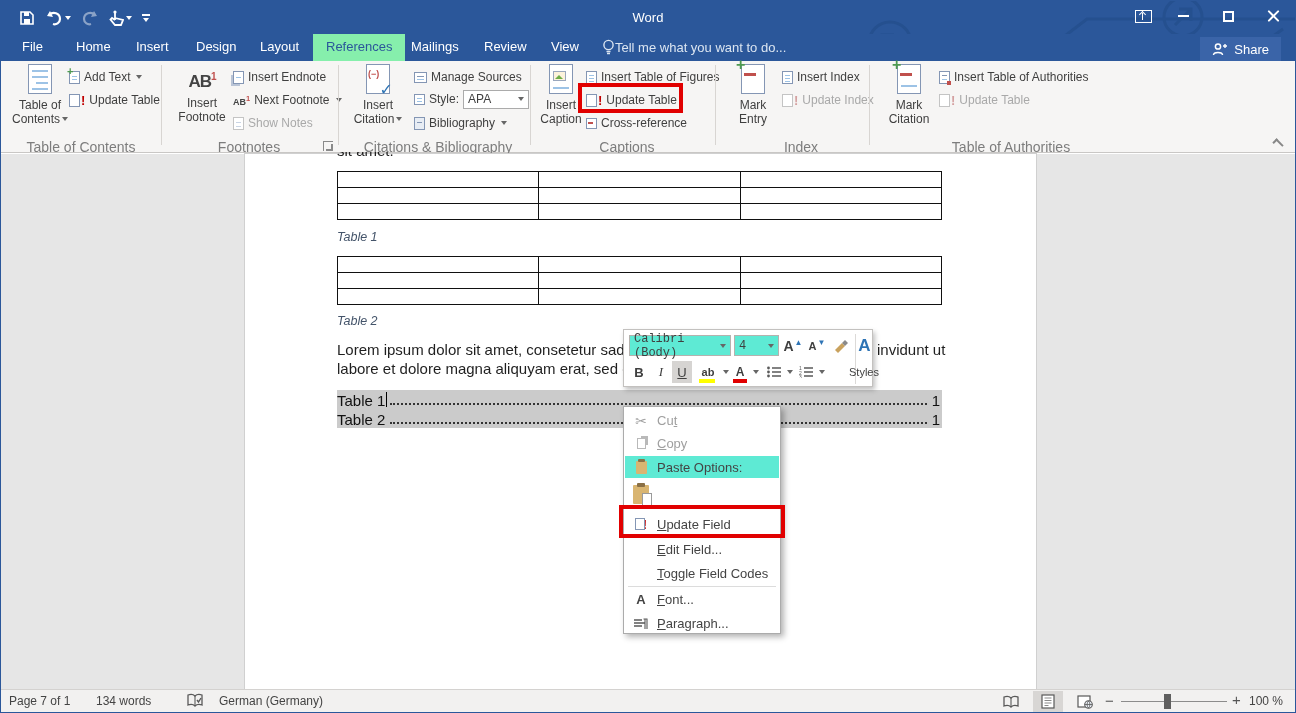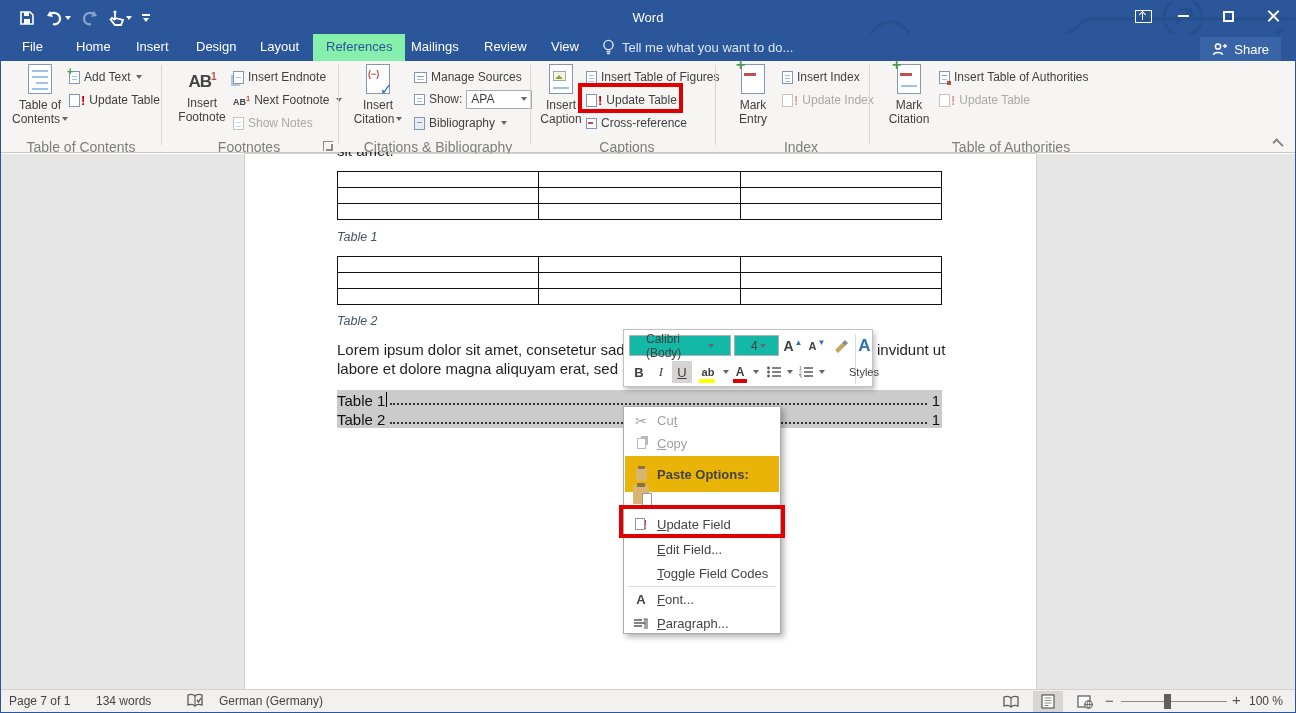--- a/index.html
+++ b/index.html
@@ -21,21 +21,21 @@
   .wc { position:absolute; top:0; width:44px; height:30px; display:flex; align-items:center;
         justify-content:center; }
   .wc-min i { display:block; width:11px; height:2px; background:#fff; }
   .wc-max i { display:block; width:11px; height:11px; border:2px solid #fff; }
   .xbar { position:absolute; width:15px; height:2px; background:#fff; border-radius:1px; }
 
   
   .tab { position:absolute; top:0; height:27px; line-height:26px; padding:0 13px; color:#fff;
          font-size:13px; }
   .tab.active { background:#86efac; color:#2b579a; }
-  .tellme { position:absolute; top:0; height:27px; display:flex; align-items:center; gap:7px;
+  .tellme { position:absolute; top:0; height:27px; display:flex; align-items:center; 
             color:#dbe5f1; font-size:13px; }
   .share { position:absolute; right:14px; top:3px; height:24px; background:#3a64a8; color:#fff;
            font-size:13px; display:flex; align-items:center; gap:7px; padding:0 12px; }
 
   
   .ribbon { position:absolute; left:0; top:60px; width:100%; height:92px; background:#f6f5f4;
             border-bottom:1px solid #c9c7c5; font-size:12px; color:#3f3f3f; }
   .rsep { position:absolute; top:4px; height:80px; width:1px; background:#d8d5d2; }
   .glabel { position:absolute; top:78px; font-size:14px; color:#7d7d7d; white-space:nowrap;
             transform:translateX(-50%); }
@@ -80,21 +80,21 @@
   .tocline { position:absolute; left:92px; width:605px; height:19px; background:#cbcbcb;
              display:flex; align-items:flex-end; font-size:15px; color:#111; }
   .tocline .dots { flex:1; border-bottom:2px dotted #333; margin:0 5px 4px 5px; }
   .cursorbar { position:absolute; width:1px; height:15px; background:#000; }
 
   
   .minibar { position:absolute; left:622px; top:175px; width:250px; height:58px; background:#fff;
              border:1px solid #c3c1bf; box-shadow:2px 3px 5px rgba(0,0,0,.25); font-size:12px;
              color:#3f3f3f; }
   .combo { position:absolute; display:flex; align-items:center; justify-content:space-between;
-           height:21px; border:1px solid #b5b2ae; background:#14b8a6; padding:0 16px; font-size:12px; }
+           height:21px; border:1px solid #b5b2ae; background:#5eead4; padding:0 4px; font-size:12px;font-family:Liberation Mono, monospace; }
   .mtb { position:absolute; display:flex; align-items:center; justify-content:center; height:22px; }
   .ubtn { background:#d6d4d2; }
   .cbar { position:absolute; left:1px; right:1px; bottom:0; height:4px; }
   .msep { position:absolute; width:1px; background:#dcdad8; }
 
   
   .cmenu { position:absolute; left:622px; top:252px; width:158px; height:228px; background:#fff;
            border:1px solid #ababab; box-shadow:3px 3px 6px rgba(0,0,0,.3); font-size:13px;
            color:#444; }
   .mi { position:absolute; left:1px; right:1px; height:23px; display:flex; align-items:center; }
@@ -300,21 +300,21 @@
           <span class="ln" style="top:3px;background:#8496b4"></span>
           <span class="ln" style="top:6px"></span>
         </span>
       <span>Manage Sources</span>
     </div>
     <div class="sbtn" style="left:413px;top:28px">
       <span class="pg" style="height:11px">
           <span class="ln" style="top:3px"></span>
           <span class="ln" style="top:6px"></span>
         </span>
-      <span>Show:</span>
+      <span>Style:</span>
       <span class="stylebox">
         <span>APA</span>
           <span class="car"></span>
       </span>
     </div>
     <div class="sbtn" style="left:413px;top:52px">
       <span class="pg" style="background:#e8edf4">
           <span class="ln" style="top:4px;background:#8496b4"></span>
         </span>
       <span>Bibliography</span>
@@ -562,21 +562,21 @@
       <div class="mi disb" style="top:2px">
         <span class="mic" style="color:#9f9f9f;font-size:14px;font-family:'DejaVu Sans',sans-serif">✂</span>
         <span><span>Cu</span><span class="ukey">t</span></span>
       </div>
       <div class="mi disb" style="top:25px">
         <span class="mic">
           <span style="position:relative;width:9px;height:11px;border:1px solid #b9b9b9;background:#fff;box-shadow:3px -3px 0 -1px #b9b9b9"></span>
         </span>
         <span><span class="ukey">C</span><span>opy</span></span>
       </div>
-      <div class="mi" style="top:49px;height:36px;background:#eab308;font-weight:700">
+      <div class="mi" style="top:49px;height:22px;background:#5eead4;font-weight:400">
         <span class="mic">
           <span style="position:relative;width:11px;height:13px;background:#d9b571;border-radius:1px">
               <span style="position:absolute;left:2px;top:-2px;width:7px;height:3px;background:#8a7046;border-radius:1px"></span>
             </span>
         </span>
         <span>Paste Options:</span>
       </div>
       <div class="mi" style="top:72px;height:30px">
         <span class="mic">
           <span style="position:relative;width:16px;height:19px;background:#d9b571;border-radius:1px">

